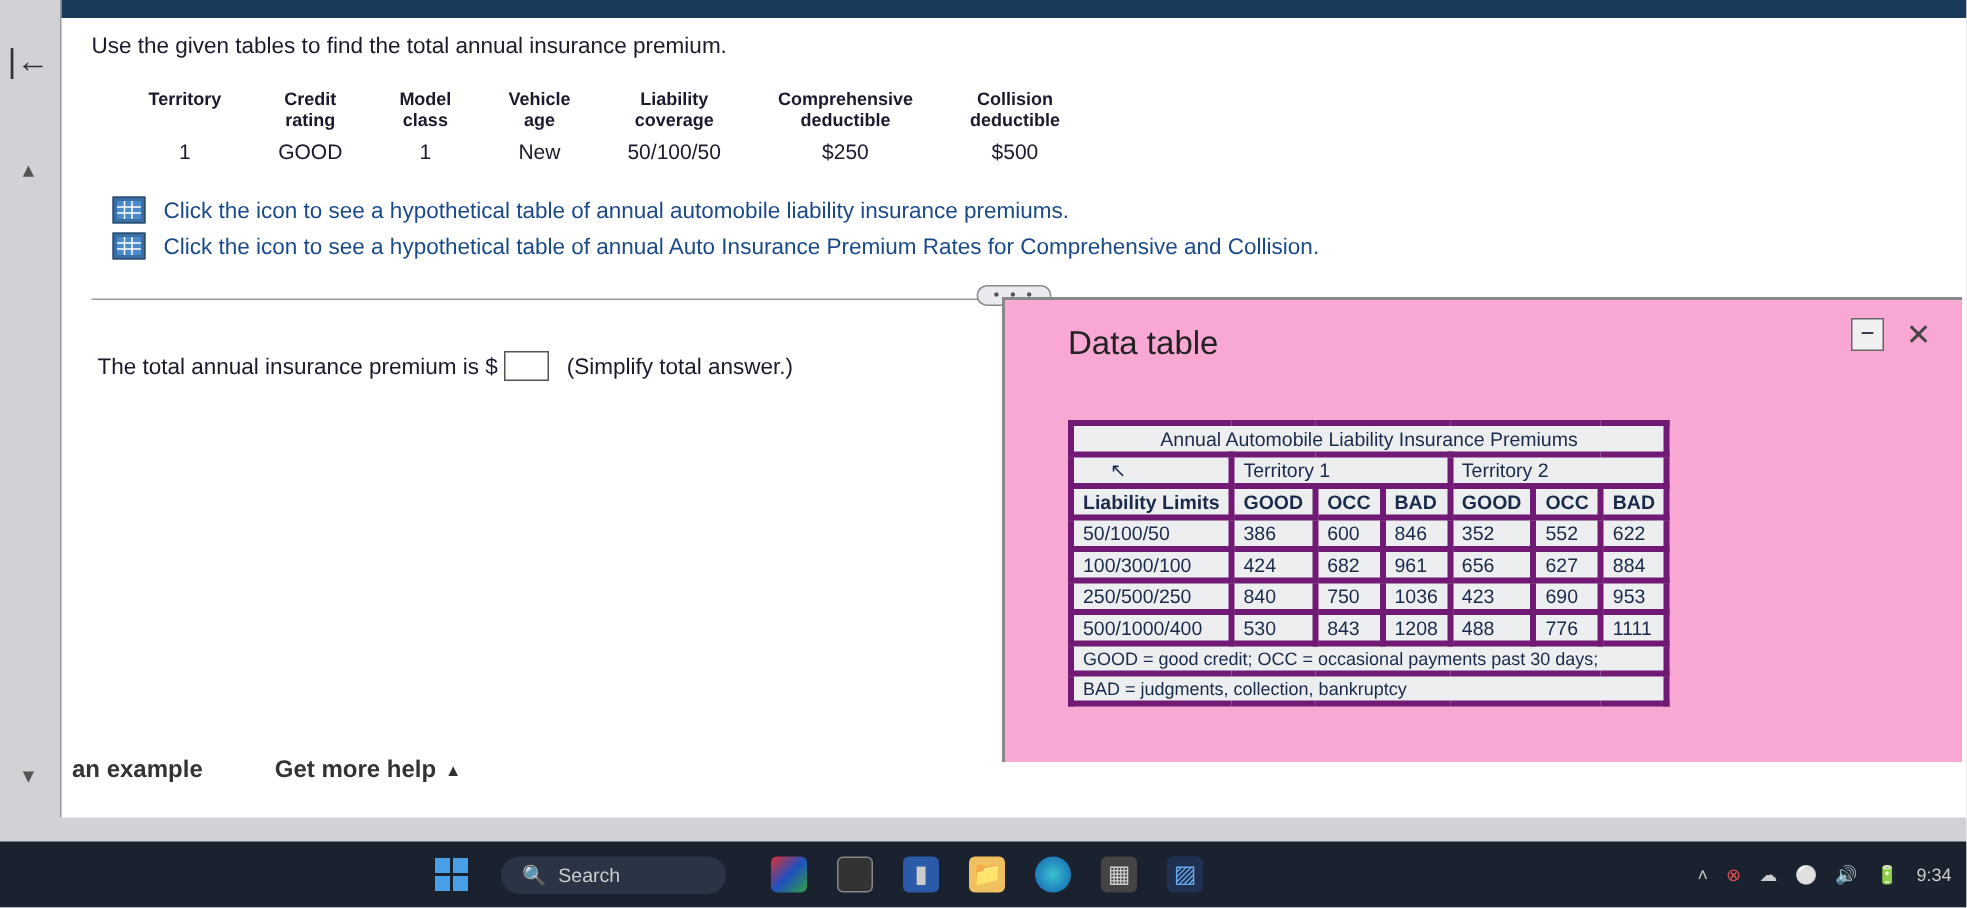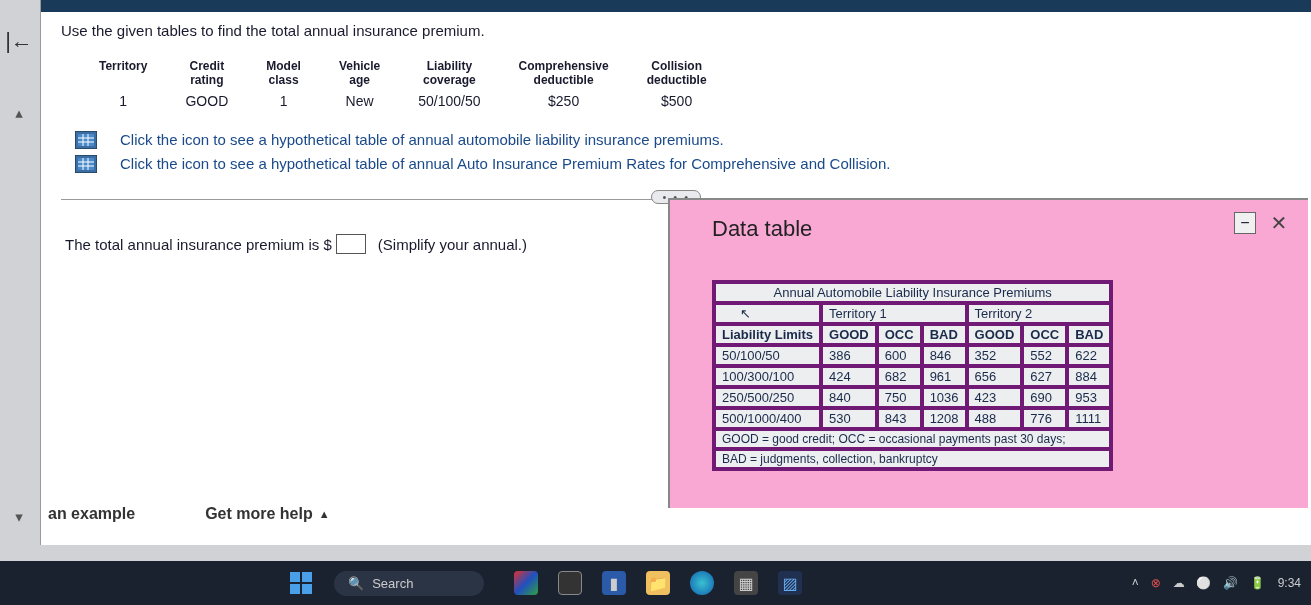--- a/index.html
+++ b/index.html
@@ -43,22 +43,22 @@
     text-align: center;
     vertical-align: top;
   }
   .params-table td {
     font-size: 14px;
     padding: 2px 18px;
     text-align: center;
   }
   .link-row {
     display: flex;
-    align-items: flex-start;
-    gap: 23px;
+    align-items: center;
+    gap: 12px;
     margin: 6px 0 6px 14px;
     font-size: 15px;
   }
   .table-icon {
     width: 22px; height: 18px;
     background: #3a6ea5;
     border: 1px solid #2a4a6a;
     display: inline-flex;
     align-items: center;
     justify-content: center;
@@ -176,21 +176,21 @@
   .scroll-arrow-down { position: absolute; top: 480px; }
   
   .bottom-row {
     position: absolute;
     left: 40px;
     top: 505px;
     font-size: 16px;
     font-weight: bold;
     color: #333;
     display: flex;
-    gap: 70px;
+    gap: 48px;
     padding-left: 8px;
   }
   .bottom-row .gmh { display:flex; align-items:center; gap:6px;}
   
   .taskbar {
     position: absolute;
     bottom: 0; left: 0; right: 0;
     height: 44px;
     background: #1a2230;
     display: flex;
@@ -277,21 +277,21 @@
       <span class="link-text">Click the icon to see a hypothetical table of annual Auto Insurance Premium Rates for Comprehensive and Collision.</span>
     </div>
 
     <div class="divider">
       <div class="ellipsis-handle">• • •</div>
     </div>
 
     <div class="answer-row">
       <span>The total annual insurance premium is $</span>
       <input class="answer-input" type="text" style="">
-      <span class="hint">(Simplify your annual.)</span>
+      <span class="hint">(Simplify total answer.)</span>
     </div>
   </div>
 </div>
 
 <div class="popup">
   <div class="popup-header">
     <div class="popup-title">Data table</div>
     <div class="popup-controls">
       <div class="min-btn">−</div>
       <div class="close-btn">✕</div>

